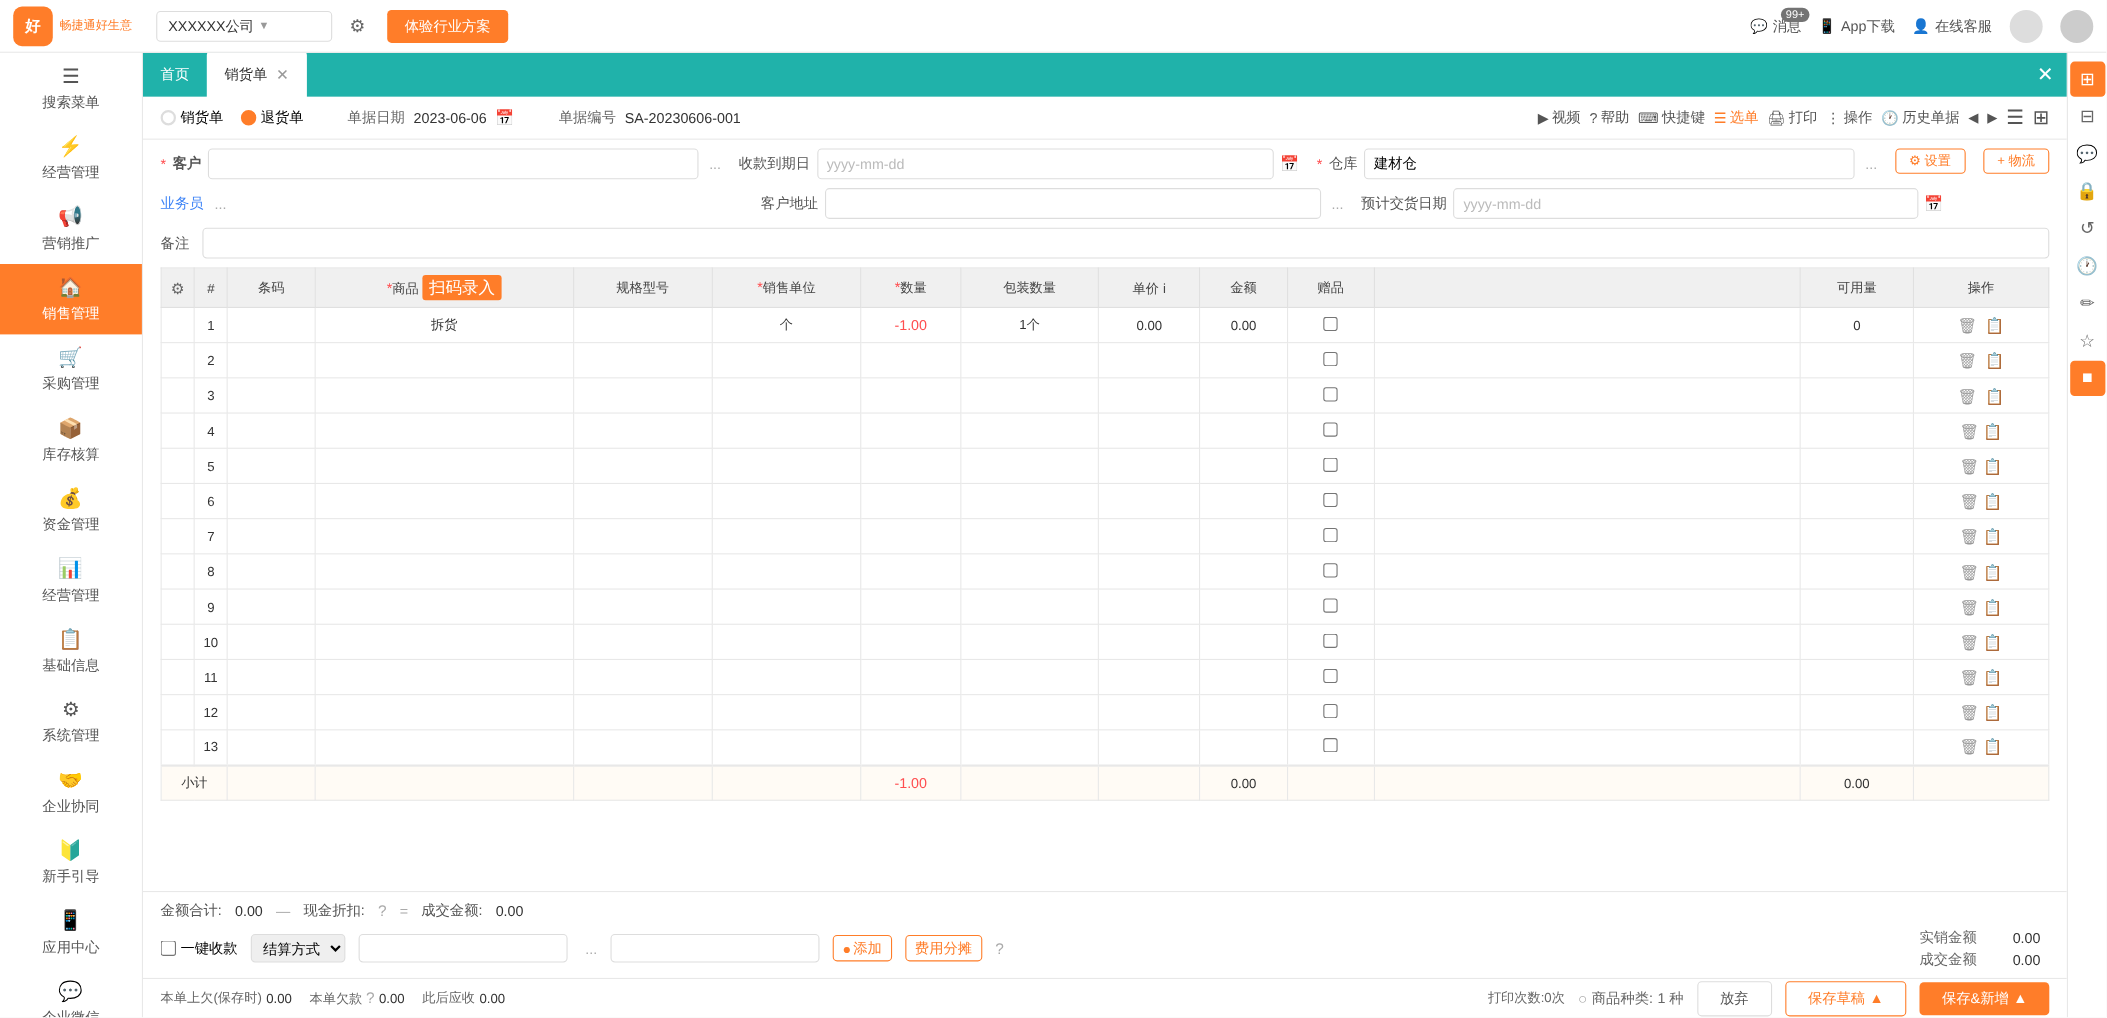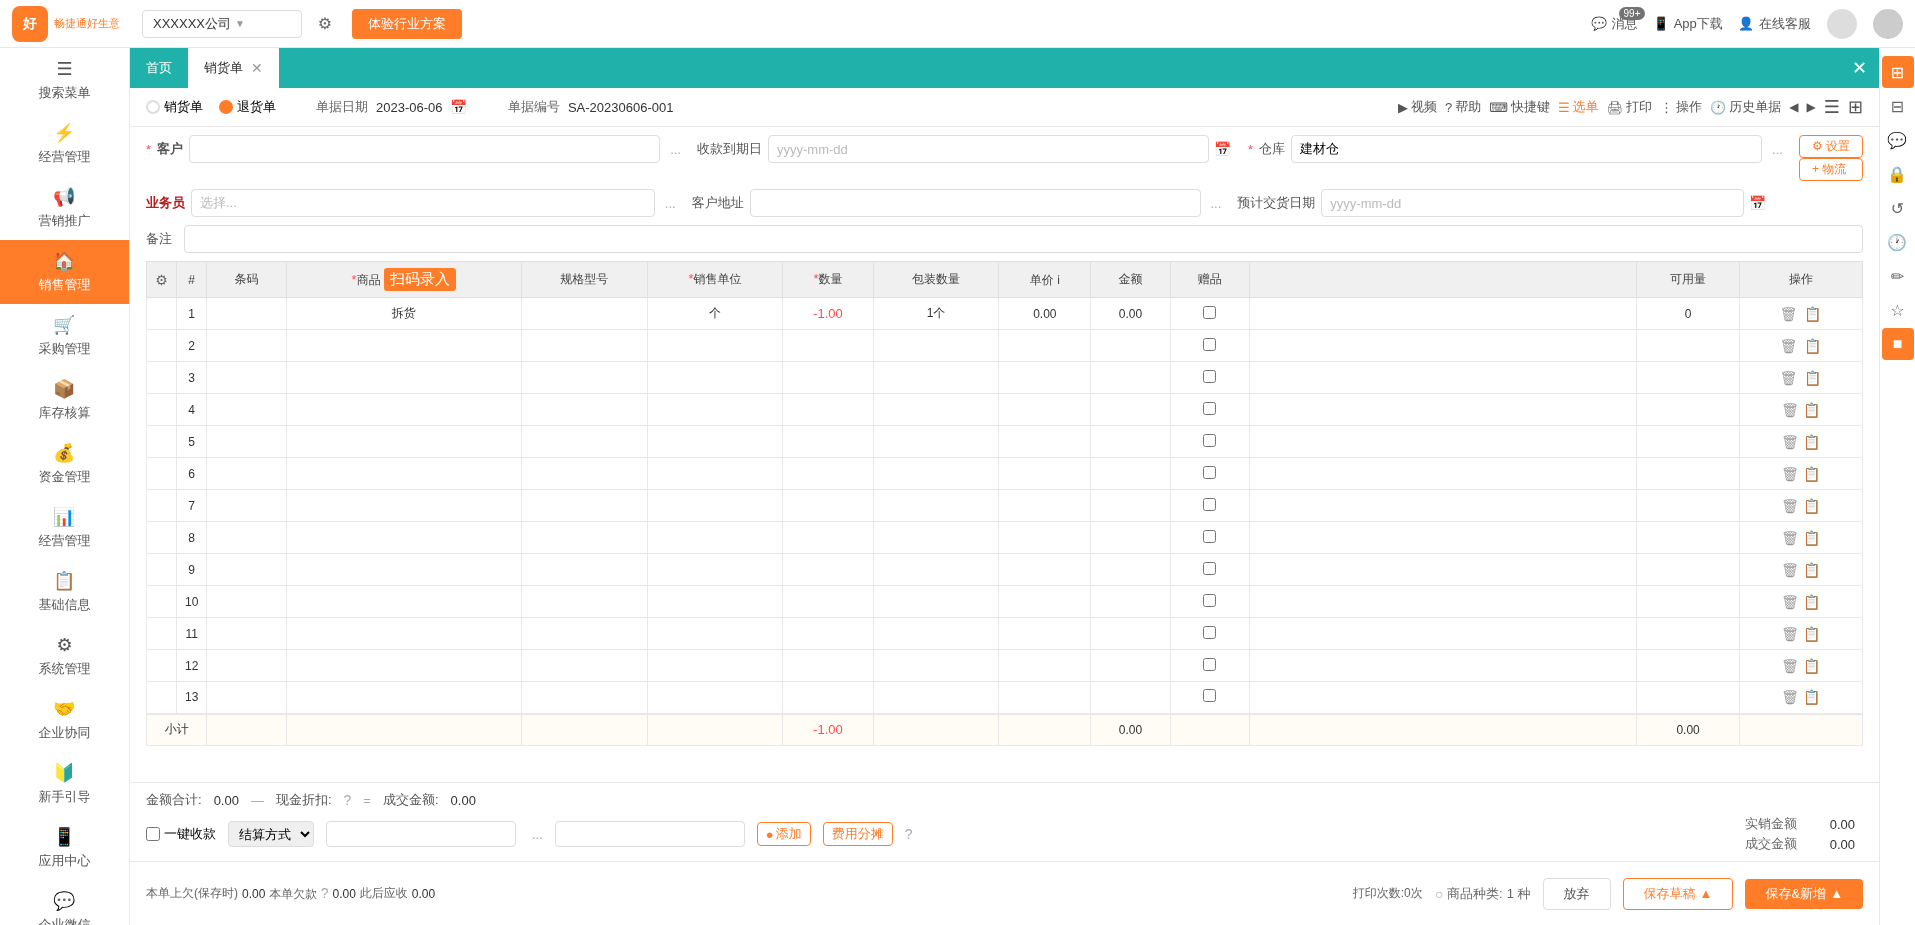--- a/index.html
+++ b/index.html
@@ -83,21 +83,21 @@
     .footer-row2 { display: flex; align-items: center; gap: 12px; }
     .one-key-pay { display: flex; align-items: center; gap: 4px; }
     .checkbox-small { width: 14px; height: 14px; cursor: pointer; }
     .select-field { border: 1px solid #ddd; border-radius: 4px; padding: 2px 6px; height: 26px; }
     .input-field { border: 1px solid #ddd; border-radius: 4px; padding: 2px 6px; height: 26px; min-width: 60px; }
     .add-btn { background: white; border: 1px solid #ff7d29; color: #ff7d29; border-radius: 4px; padding: 2px 8px; cursor: pointer; display: flex; align-items: center; gap: 2px; }
     .expense-btn { background: white; border: 1px solid #ff7d29; color: #ff7d29; border-radius: 4px; padding: 2px 8px; cursor: pointer; }
     .question-icon { color: #aaa; cursor: pointer; font-size: 14px; }
 
     
-    .bottom-bar { height: 64px; background: white; border-top: 1px solid #e8e8e8; display: flex; padding: 0 16px; gap: 4px; flex-shrink: 0; }
+    .bottom-bar { height: 36px; background: white; border-top: 1px solid #e8e8e8; display: flex; padding: 0 16px; gap: 16px; flex-shrink: 0; }
     .bottom-stat { display: flex; align-items: center; gap: 4px; }
     .bottom-stat-label { color: #666; font-size: 12px; }
     .bottom-stat-value { color: #333; font-weight: 500; font-size: 12px; }
     .bottom-right { margin-left: auto; display: flex; align-items: center; gap: 12px; }
     .print-info { color: #666; font-size: 12px; }
     .product-type { display: flex; align-items: center; gap: 4px; font-size: 12px; color: #666; }
     .abandon-btn { border: 1px solid #ddd; background: white; border-radius: 4px; padding: 6px 20px; cursor: pointer; color: #555; }
     .save-draft-btn { border: 1px solid #ff7d29; background: white; border-radius: 4px; padding: 6px 20px; cursor: pointer; color: #ff7d29; display: flex; align-items: center; gap: 4px; }
     .save-new-btn { background: #ff7d29; border: none; border-radius: 4px; padding: 6px 20px; cursor: pointer; color: white; display: flex; align-items: center; gap: 4px; }
 
@@ -290,30 +290,29 @@
           <span style="color:#555;">收款到期日</span>
           <div style="flex:1; border:1px solid #ddd; border-radius:4px; height:28px; padding:0 8px; display:flex; align-items:center; color:#bbb;">yyyy-mm-dd</div>
           <span class="cal-icon">📅</span>
         </div>
         <div style="display:flex; align-items:center; gap:6px; flex:1;">
           <span style="color:#ff4d4f;">*</span>
           <span style="color:#555;">仓库</span>
           <div style="flex:1; border:1px solid #ddd; border-radius:4px; height:28px; padding:0 8px; display:flex; align-items:center;">建材仓</div>
           <span class="field-dots">...</span>
         </div>
-        <div style="display:flex; flex-direction:column; gap:0; flex-shrink:0;">
+        <div style="display:flex; flex-direction:row; gap:16px; flex-shrink:0;">
           <button class="setting-btn">⚙ 设置</button>
           <button class="logistics-btn">+ 物流</button>
         </div>
       </div>
 
       <div style="padding: 0 16px 8px; display:flex; align-items:center; gap:16px; flex-shrink:0;">
         <div style="display:flex; align-items:center; gap:6px; flex:1;">
-          <span style="color:#b91c1c;font-weight:bold;">业务员</span>
-          <div style="flex:1; border:1px solid #ddd; border-radius:4px; height:28px; padding:0 8px; display:flex; align-items:center; color:#bbb;">选择...</div>
+          <span style="color:#3b82f6;">业务员</span>
           <span class="field-dots">...</span>
         </div>
         <div style="display:flex; align-items:center; gap:6px; flex:1;">
           <span style="color:#555;">客户地址</span>
           <div style="flex:1; border:1px solid #ddd; border-radius:4px; height:28px; padding:0 8px; display:flex; align-items:center;"></div>
           <span class="field-dots">...</span>
         </div>
         <div style="display:flex; align-items:center; gap:6px; flex:1;">
           <span style="color:#555;">预计交货日期</span>
           <div style="flex:1; border:1px solid #ddd; border-radius:4px; height:28px; padding:0 8px; display:flex; align-items:center; color:#bbb;">yyyy-mm-dd</div>

